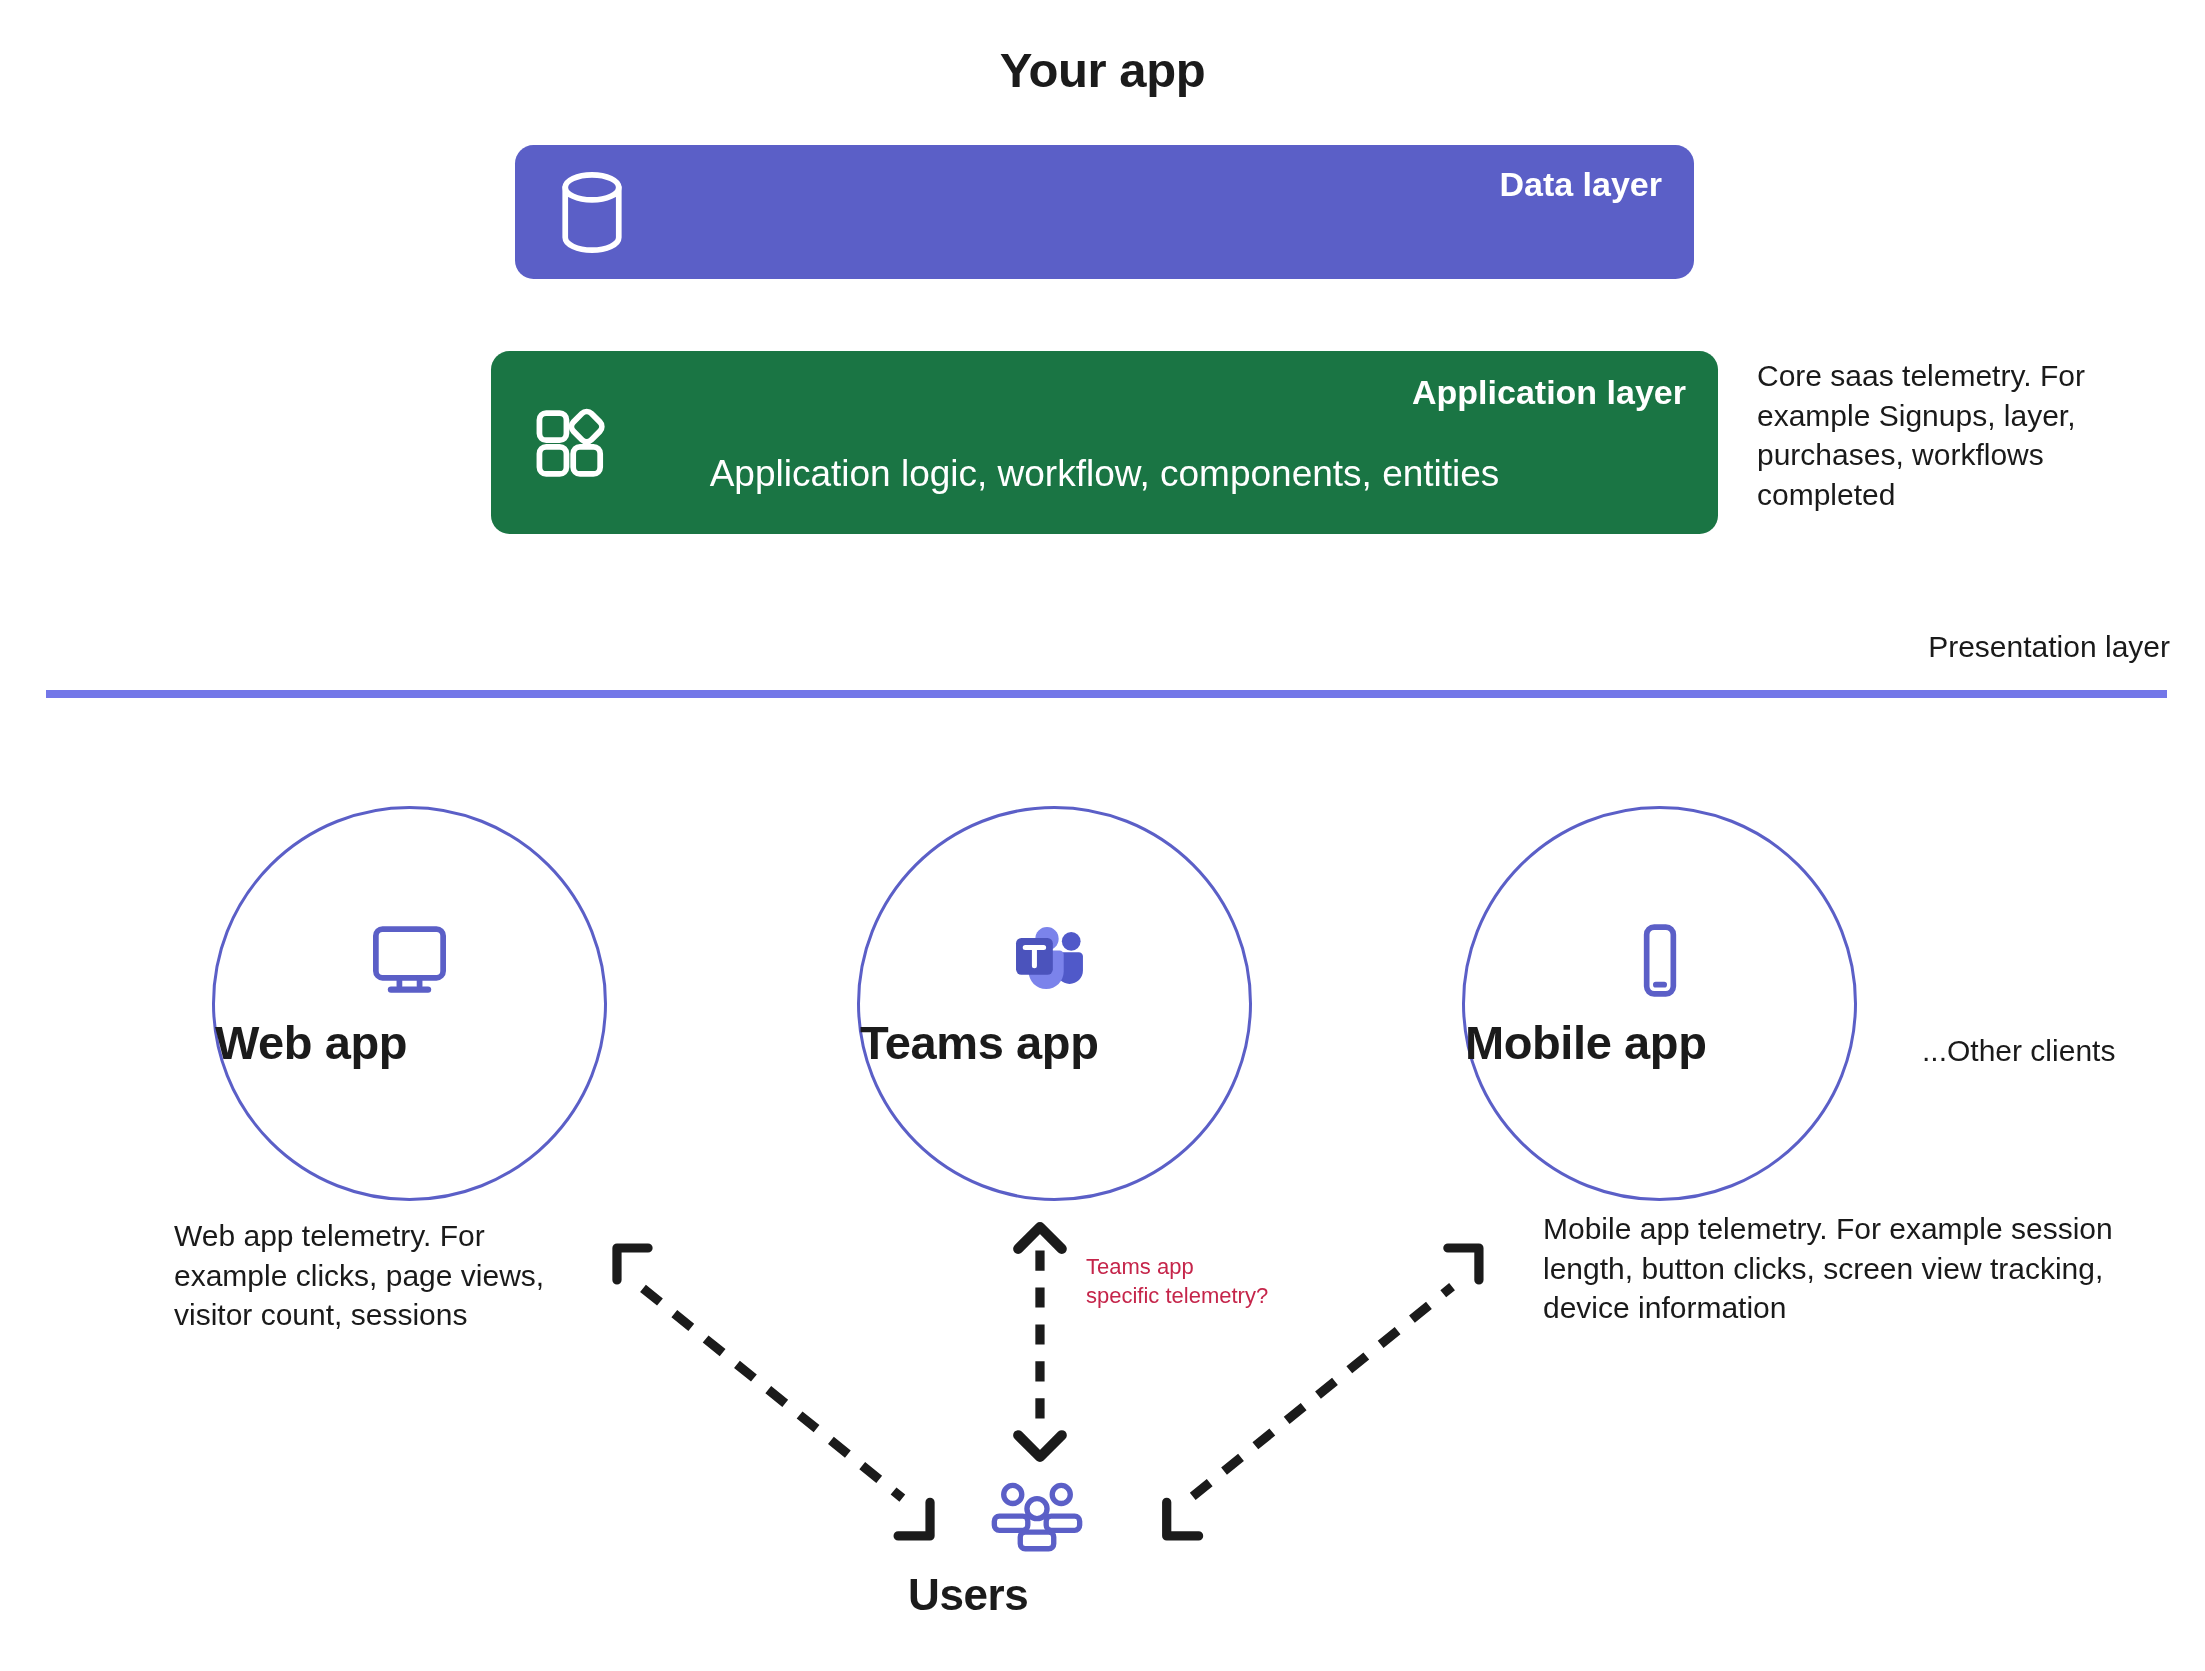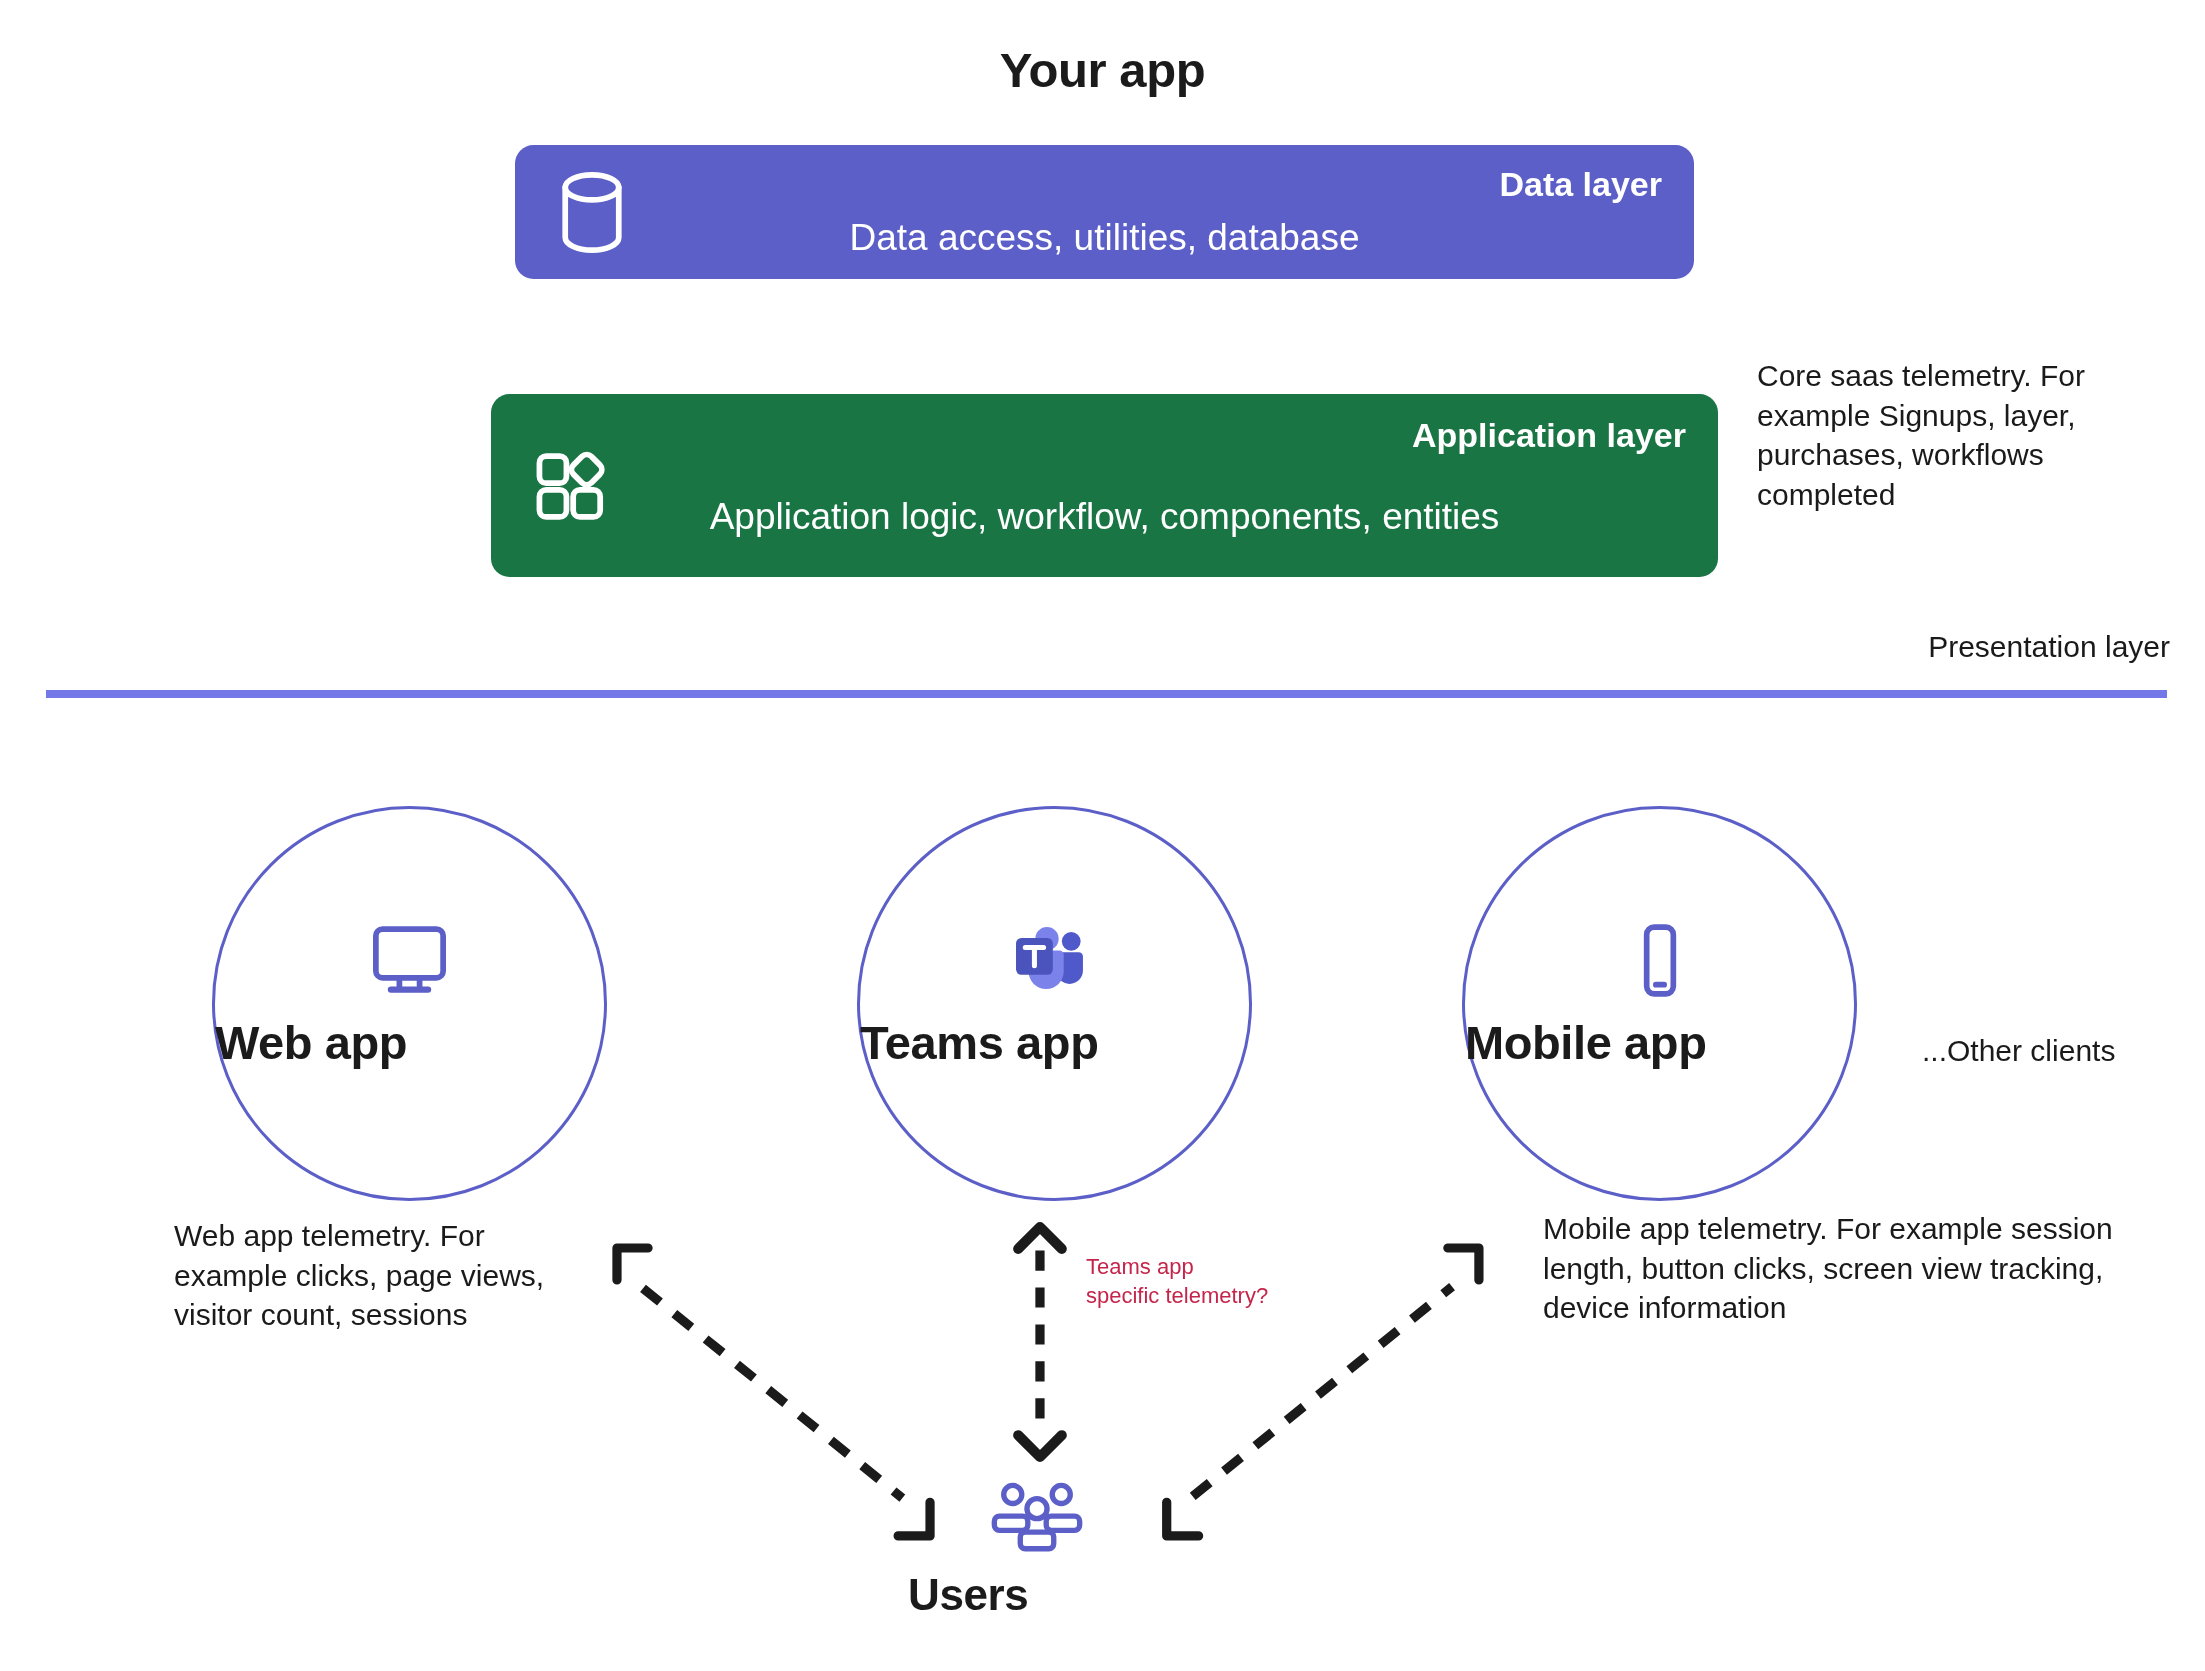--- a/index.html
+++ b/index.html
@@ -44,21 +44,20 @@
     width: 1179px;
     height: 134px;
     background: #5B5FC7;
   }
   #app-layer-bar {
     left: 491px;
     top: 351px;
     width: 1227px;
     height: 183px;
     background: #1A7544;
-    margin-top: 43px;
   }
   .layer-icon {
     position: absolute;
     left: 40px;
   }
   #data-layer-bar .layer-icon { top: 23.5px; }
   #app-layer-bar  .layer-icon { top: 52px; }
 
   .layer-tag {
     position: absolute;
@@ -214,21 +213,20 @@
   <div class="page-title">Your app</div>
 
   <div class="layer-bar" id="data-layer-bar">
     <span class="layer-icon">
       <svg width="74" height="87" viewBox="0 0 44 52" fill="none">
         <ellipse cx="22" cy="11" rx="16" ry="7.5" stroke="#ffffff" stroke-width="3.4"></ellipse>
         <path d="M6 11 V41 C6 45.2 13.2 48.5 22 48.5 C30.8 48.5 38 45.2 38 41 V11" stroke="#ffffff" stroke-width="3.4" fill="none" stroke-linecap="round"></path>
       </svg>
     </span>
     <span class="layer-tag">Data layer</span>
-    <span class="layer-desc" id="data-layer-desc">Data access, utilities, database</span>
   </div>
 
   <div class="layer-bar" id="app-layer-bar">
     <span class="layer-icon">
       <svg width="81" height="81" viewBox="0 0 48 48" fill="none">
         <rect x="5" y="6" width="16" height="16" rx="4" stroke="#ffffff" stroke-width="3.4"></rect>
         <rect x="5" y="26" width="16" height="16" rx="4" stroke="#ffffff" stroke-width="3.4"></rect>
         <rect x="25" y="26" width="16" height="16" rx="4" stroke="#ffffff" stroke-width="3.4"></rect>
         <rect x="25.5" y="6.5" width="15" height="15" rx="4" stroke="#ffffff" stroke-width="3.4" transform="rotate(45 33 14)"></rect>
       </svg>

